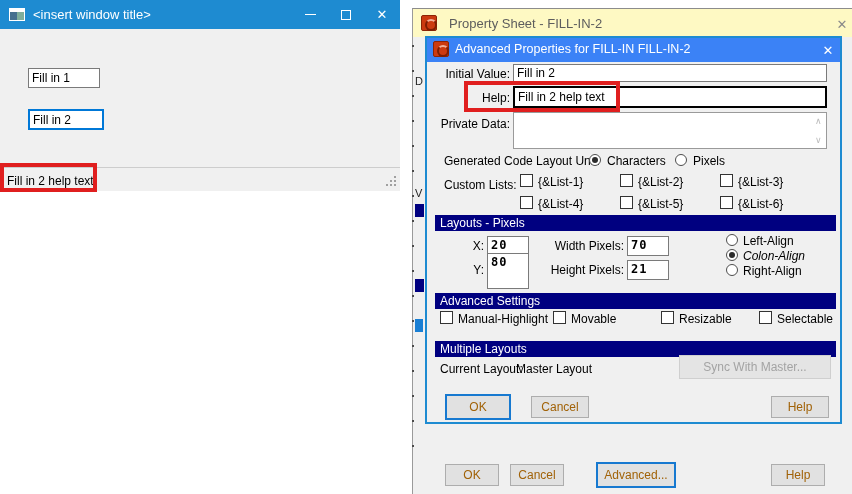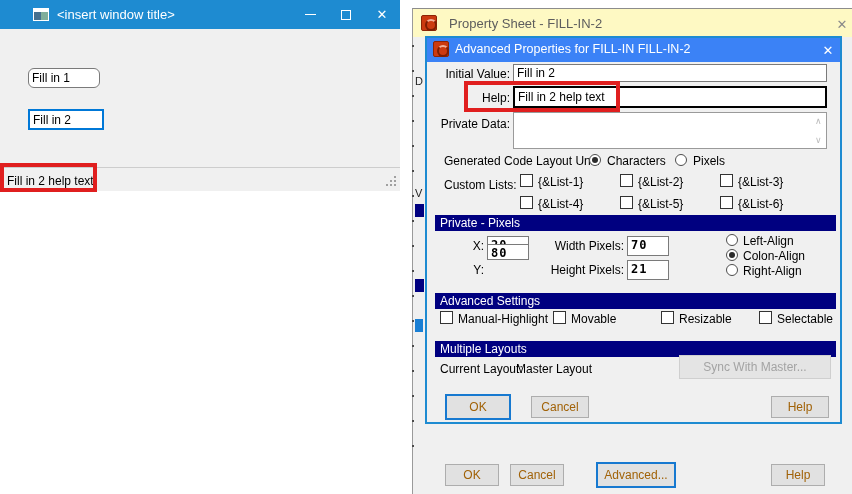--- a/index.html
+++ b/index.html
@@ -3,21 +3,21 @@
 <meta charset="utf-8">
 <style>
   * { margin:0; padding:0; box-sizing:border-box; }
   html,body { width:852px; height:494px; }
   body { position:relative; background:#ffffff; overflow:hidden;
          font-family:"Liberation Sans", sans-serif; font-size:12px; color:#000; }
 
   
   .left-window { position:absolute; left:0; top:0; width:400px; height:191px; background:#f0f0f0; }
   .lw-titlebar { position:absolute; left:0; top:0; width:100%; height:29px; background:#1e8bd1;
-                 display:flex; align-items:center;padding-left:24px; }
+                 display:flex; align-items:center; }
   .lw-appicon { width:16px; height:13px; margin-left:9px; border:1px solid #fff; background:#fff; position:relative; }
   .lw-appicon::after { content:""; position:absolute; left:0; top:3px; right:0; bottom:0;
                  background:linear-gradient(to right,#45708f 50%,#7fae9b 50%); }
   .lw-title { color:#fff; font-size:13px; margin-left:8px; }
   .lw-controls { margin-left:auto; display:flex; height:29px; }
   .tbtn { width:36px; height:29px; display:flex; align-items:center; justify-content:center; color:#fff; }
   .glyph-min { width:11px; height:1px; background:#fff; }
   .glyph-max { width:10px; height:10px; border:1px solid #fff; }
   .glyph-close { font-size:13px; line-height:1; }
   .fillin { position:absolute; background:#fff; border:1px solid #7a7a7a; font-size:12px;
@@ -88,21 +88,21 @@
           <div class="glyph-min"></div>
         </div>
       <div class="tbtn">
           <div class="glyph-max"></div>
         </div>
       <div class="tbtn">
           <span class="glyph-close">✕</span>
         </div>
     </div>
   </div>
-  <div class="fillin" style="left:28px; top:68px; width:72px; height:20px;border-radius:6px;">Fill in 1</div>
+  <div class="fillin" style="left:28px; top:68px; width:72px; height:20px;">Fill in 1</div>
   <div class="fillin focused" style="left:28px; top:109px; width:76px; height:21px;">Fill in 2</div>
   <div class="statusbar">
     <div class="status-text">Fill in 2 help text</div>
     <div class="grip"></div>
   </div>
 </div>
 
 <div class="annotation" style="left:0; top:163px; width:97px; height:29px;"></div>
 
 <div class="sheet">
@@ -156,33 +156,33 @@
   <div class="lbl" style="left:211px; top:137px;">{&amp;List-2}</div>
   <div class="checkbox" style="left:293px; top:136px;"></div>
   <div class="lbl" style="left:311px; top:137px;">{&amp;List-3}</div>
   <div class="checkbox" style="left:93px; top:158px;"></div>
   <div class="lbl" style="left:111px; top:159px;">{&amp;List-4}</div>
   <div class="checkbox" style="left:193px; top:158px;"></div>
   <div class="lbl" style="left:211px; top:159px;">{&amp;List-5}</div>
   <div class="checkbox" style="left:293px; top:158px;"></div>
   <div class="lbl" style="left:311px; top:159px;">{&amp;List-6}</div>
 
-  <div class="navy-header" style="top:177px;">Private - Pixels</div>
+  <div class="navy-header" style="top:177px;">Layouts - Pixels</div>
   <div class="lbl right" style="left:30px; top:201px; width:27px;">X:</div>
   <div class="tinput mono" style="left:60px; top:198px; width:42px; height:20px;">20</div>
   <div class="lbl right" style="left:112px; top:201px; width:85px;">Width Pixels:</div>
   <div class="tinput mono" style="left:200px; top:198px; width:42px; height:20px;">70</div>
   <div class="lbl right" style="left:30px; top:225px; width:27px;">Y:</div>
-  <div class="tinput mono" style="left:60px; top:206px; width:42px; height:16px;">80</div>
+  <div class="tinput mono" style="left:60px; top:215px; width:42px; height:36px;">80</div>
   <div class="lbl right" style="left:112px; top:225px; width:85px;">Height Pixels:</div>
   <div class="tinput mono" style="left:200px; top:222px; width:42px; height:20px;">21</div>
   <div class="radio" style="left:299px; top:196px;"></div>
   <div class="lbl" style="left:316px; top:196px;">Left-Align</div>
   <div class="radio selected" style="left:299px; top:211px;"></div>
-  <div class="lbl" style="left:316px; top:211px;">Colon-Align</div>
+  <div class="lbl" style="left:316px; top:211px;font-style:italic;">Colon-Align</div>
   <div class="radio" style="left:299px; top:226px;"></div>
   <div class="lbl" style="left:316px; top:226px;">Right-Align</div>
 
   <div class="navy-header" style="top:255px;">Advanced Settings</div>
   <div class="checkbox" style="left:13px; top:273px;"></div>
   <div class="lbl" style="left:31px; top:274px;">Manual-Highlight</div>
   <div class="checkbox" style="left:126px; top:273px;"></div>
   <div class="lbl" style="left:144px; top:274px;">Movable</div>
   <div class="checkbox" style="left:234px; top:273px;"></div>
   <div class="lbl" style="left:252px; top:274px;">Resizable</div>

